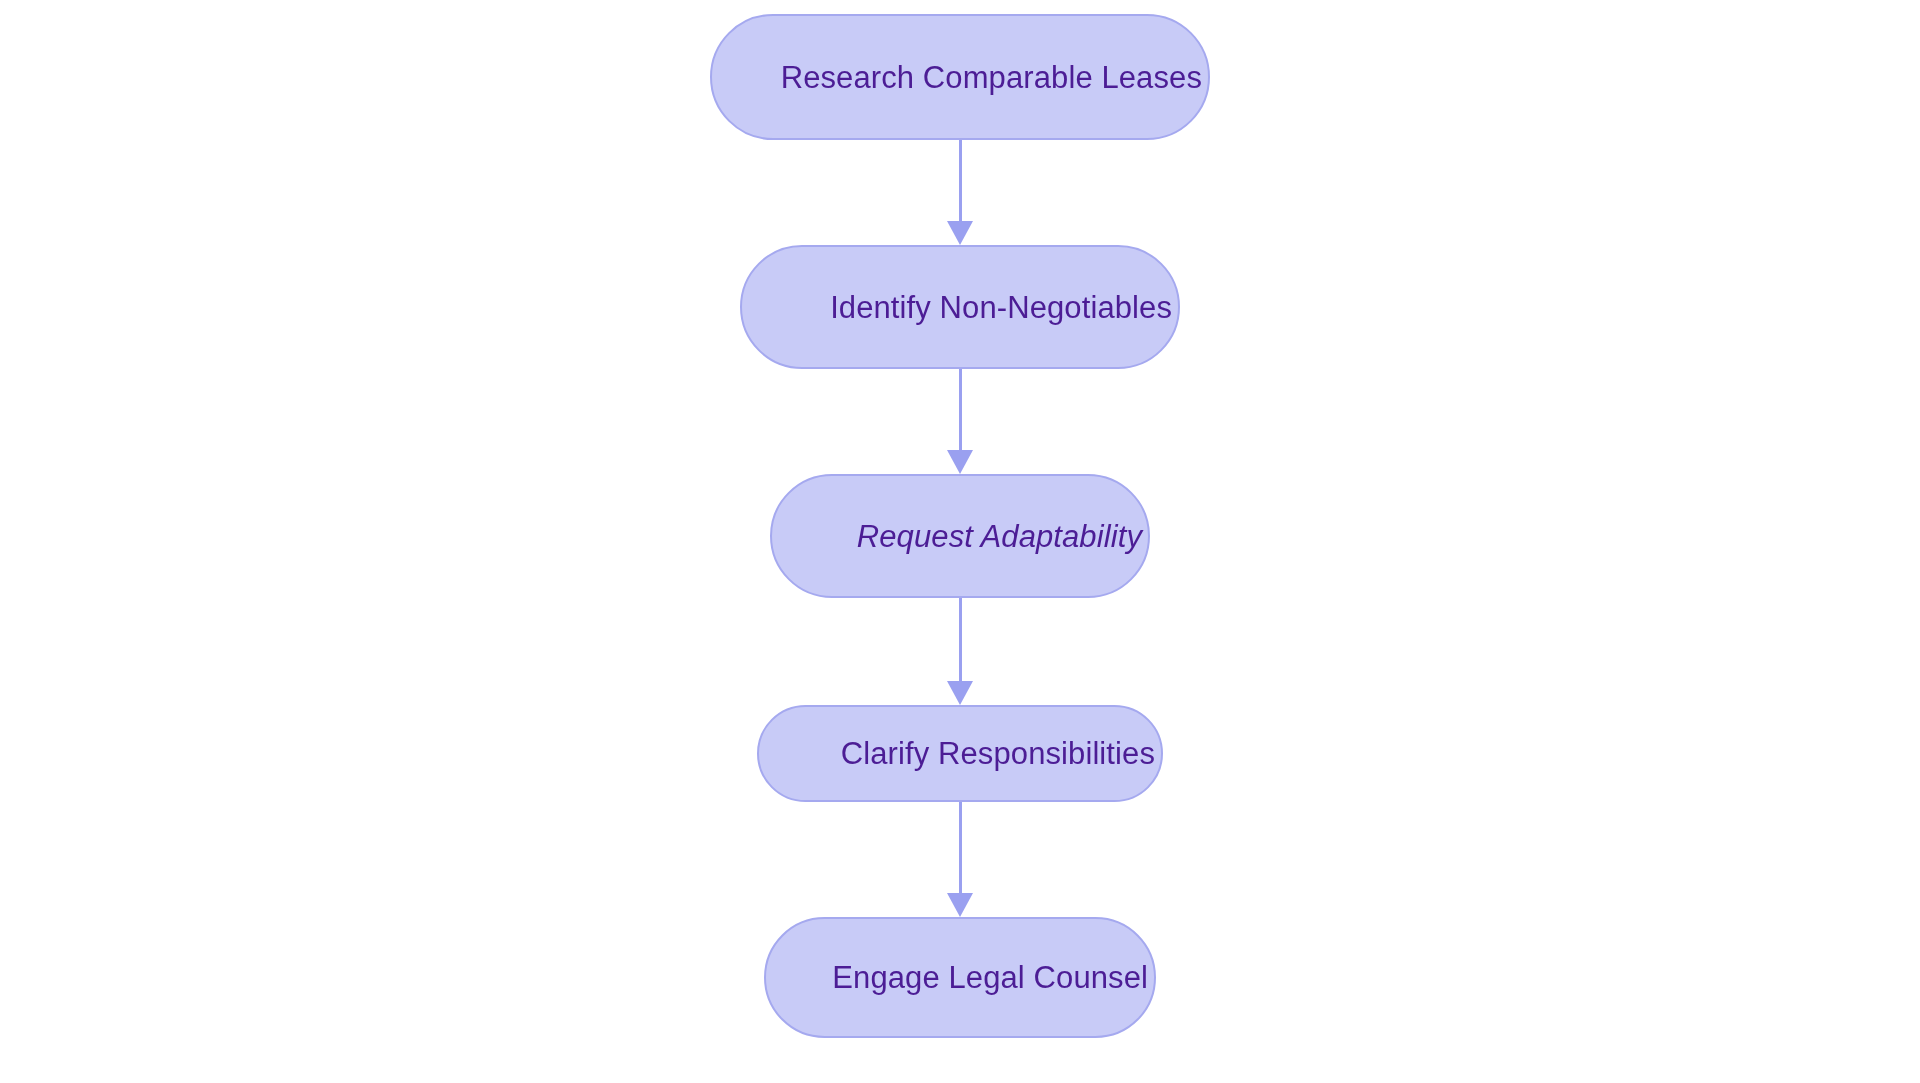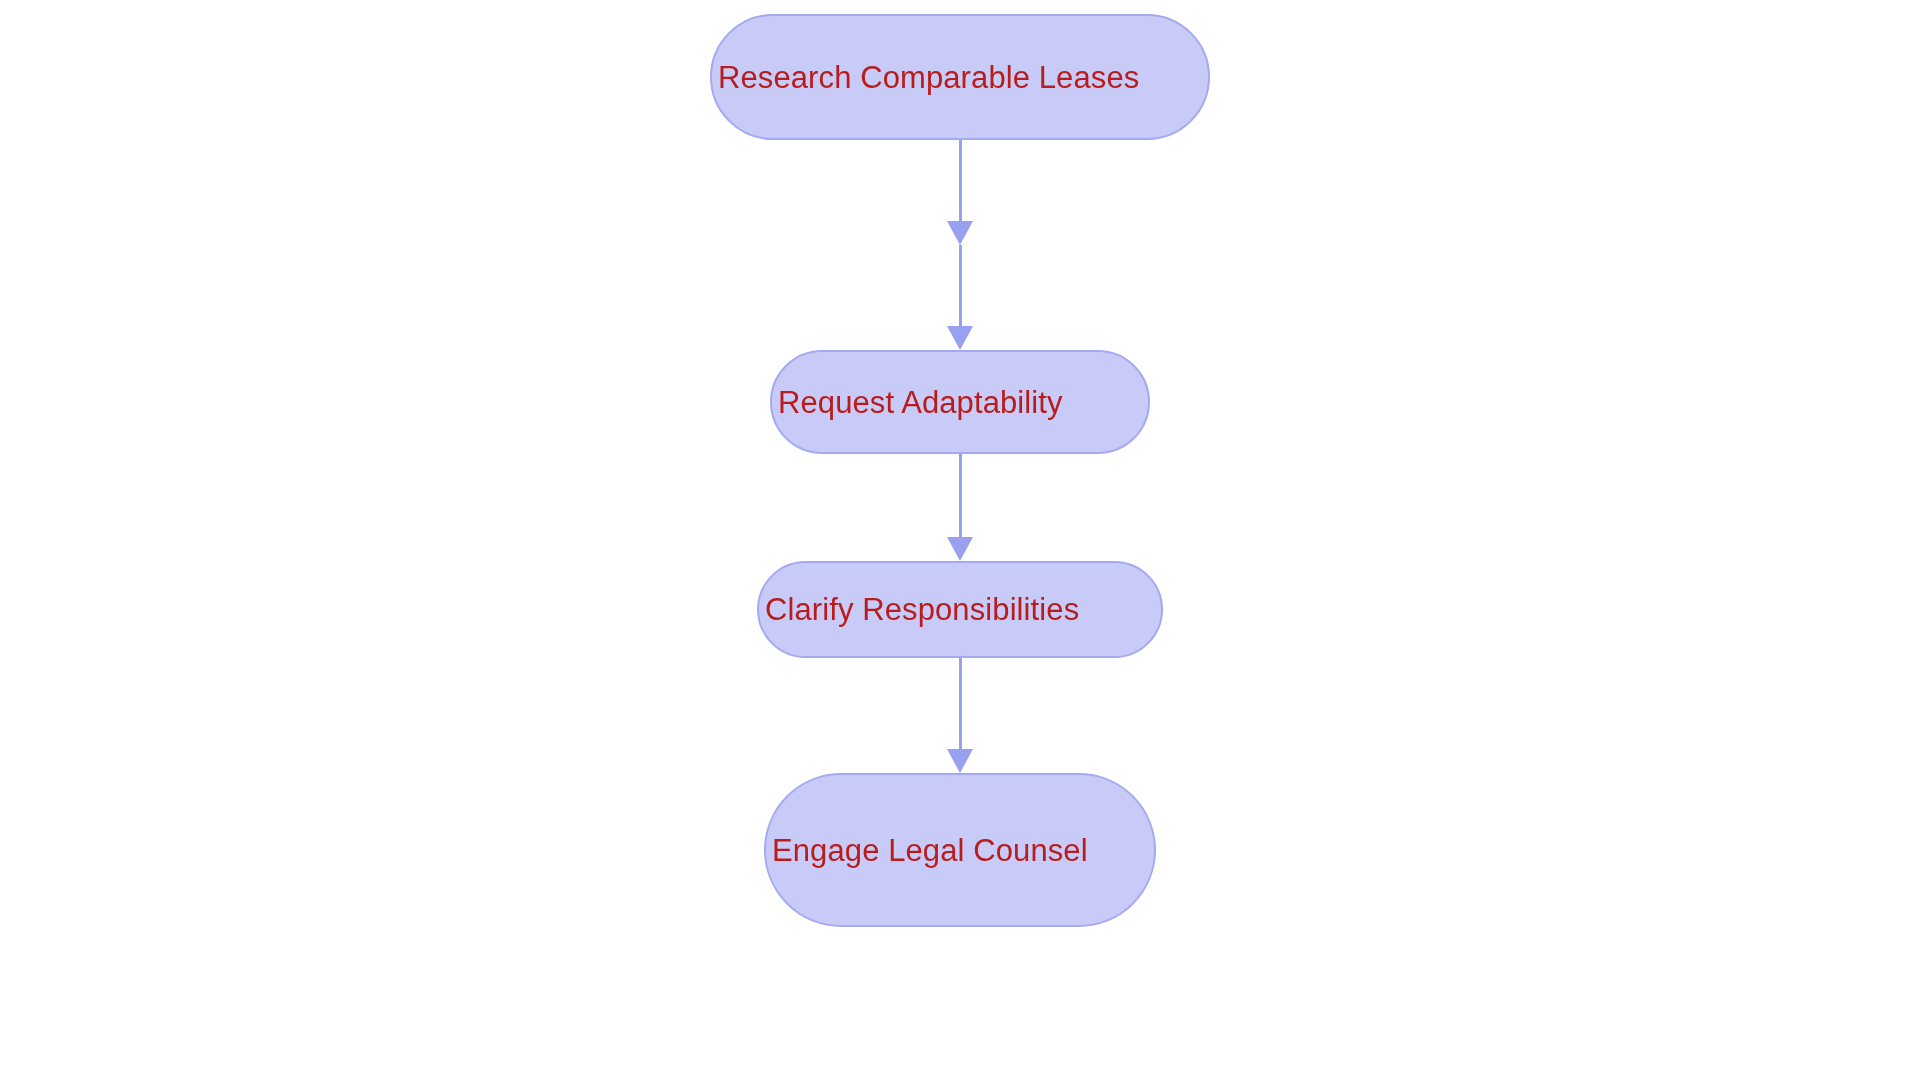--- a/index.html
+++ b/index.html
@@ -30,44 +30,44 @@
     height: 1083px;
     display: flex;
     flex-direction: column;
     align-items: center;
   }
 
   .node {
     box-sizing: border-box;
     display: flex;
     align-items: center;
-    justify-content: flex-start;
+    justify-content: flex-end;
     background: #c8cbf7;
     border: 2px solid #a5a9ef;
     border-radius: 999px;
-    color: #b91c1c;
+    color: #4c1d95;
     font-family: "Liberation Sans", sans-serif;
     font-size: 31px;
     font-weight: 400;
     letter-spacing: 0.1px;
     white-space: nowrap;
     line-height: 1;
   }
 
   .node-label {
     display: block;
     padding: 0 6px;
   }
 
   
   .node-0 { width: 500px; height: 126px; margin-top: 14px; }
   .node-1 { width: 440px; height: 124px; }
-  .node-2 { width: 380px; height: 104px; }
+  .node-2 { width: 380px; height: 124px; font-style: italic; }
   .node-3 { width: 406px; height: 97px; }
-  .node-4 { width: 392px; height: 154px; }
+  .node-4 { width: 392px; height: 121px; }
 
   .connector {
     position: relative;
     width: 40px;
     display: flex;
     flex-direction: column;
     align-items: center;
     justify-content: flex-start;
   }
   .connector-0 { height: 105px; }
@@ -99,20 +99,23 @@
 
     <div class="node node-0">
       <span class="node-label">Research Comparable Leases</span>
     </div>
 
     <div class="connector connector-0">
       <div class="connector-line"></div>
       <div class="connector-arrowhead"></div>
     </div>
 
+    <div class="node node-1">
+      <span class="node-label">Identify Non-Negotiables</span>
+    </div>
 
     <div class="connector connector-1">
       <div class="connector-line"></div>
       <div class="connector-arrowhead"></div>
     </div>
 
     <div class="node node-2">
       <span class="node-label">Request Adaptability</span>
     </div>
 

